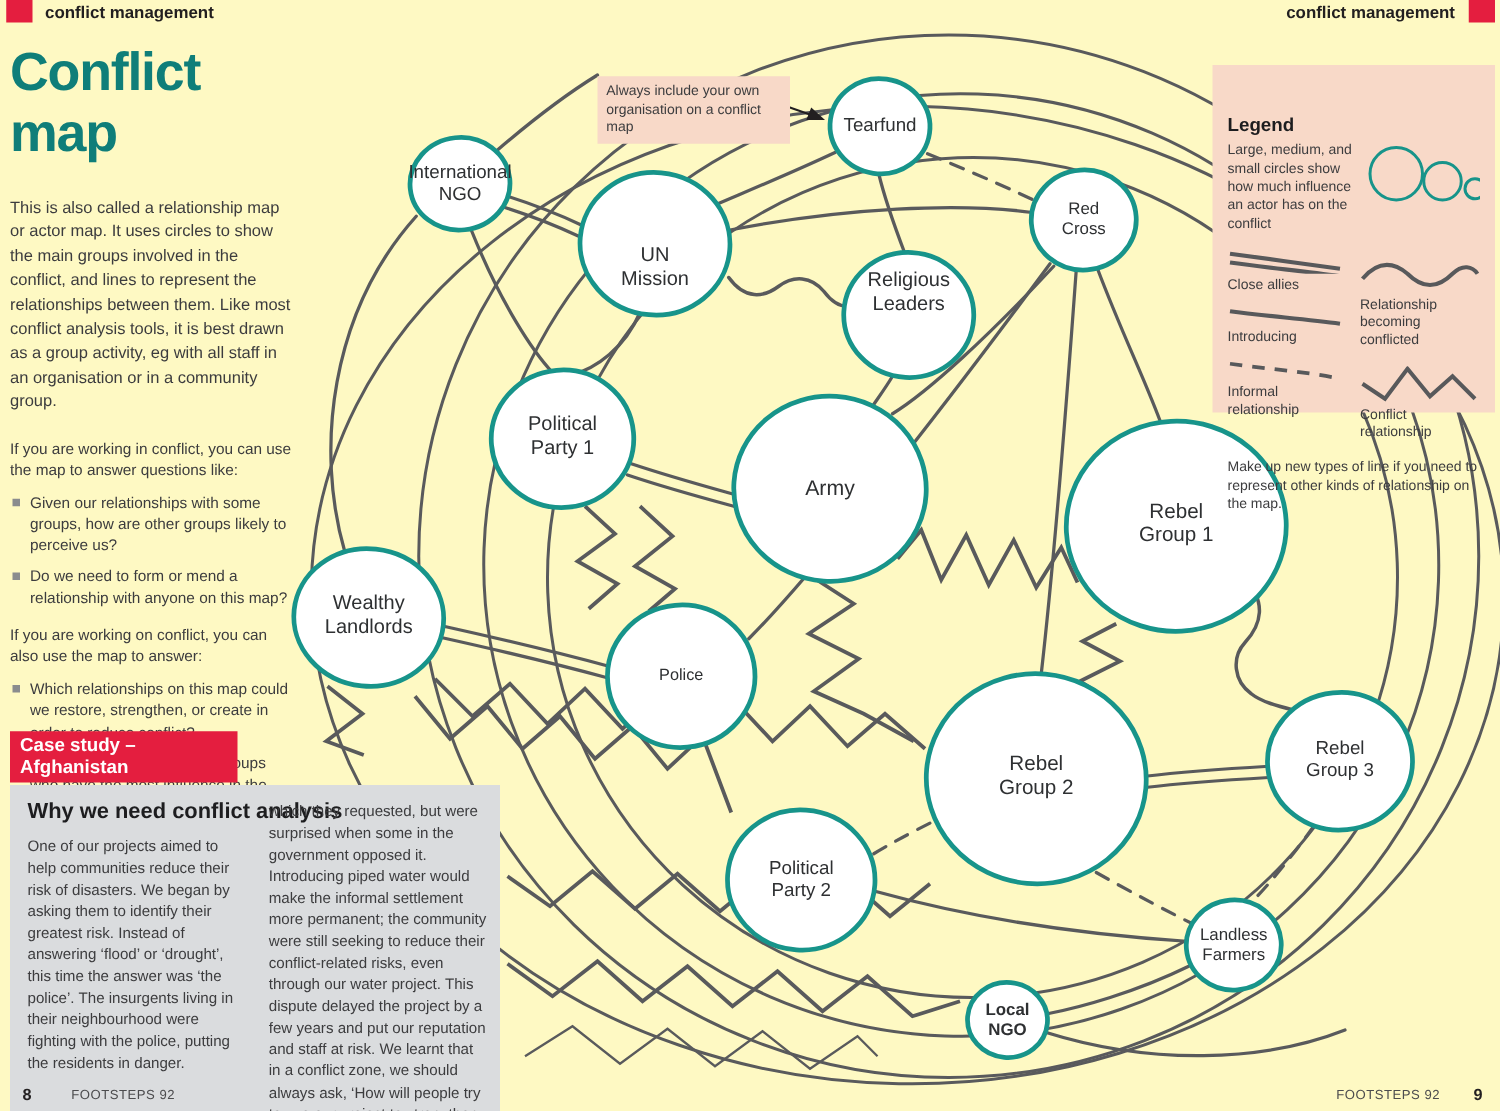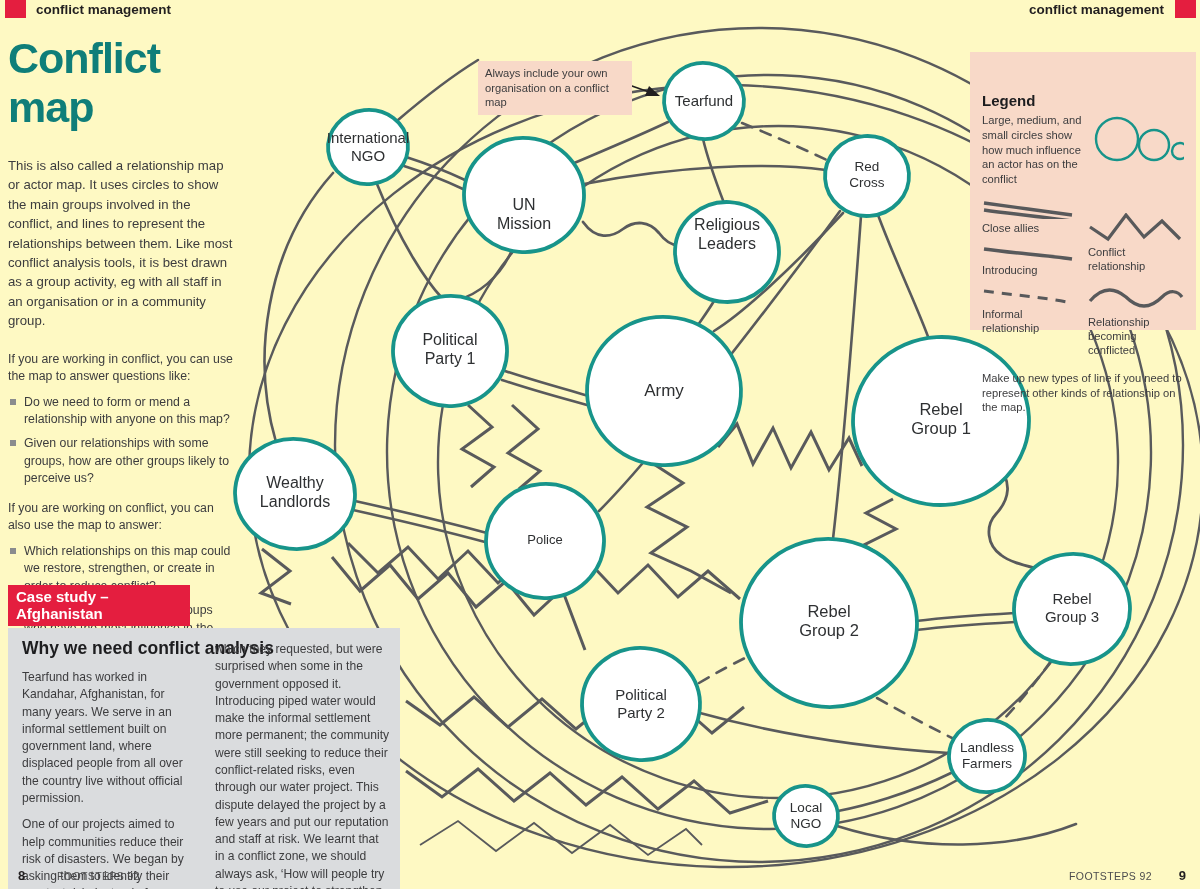--- a/index.html
+++ b/index.html
@@ -175,47 +175,46 @@
   <div class="nlabel" style="left:687px;top:216px;width:80px;font-size:16px;">Religious Leaders</div>
   <div class="nlabel" style="left:415px;top:331px;width:70px;font-size:16px;">Political Party 1</div>
   <div class="nlabel" style="left:624px;top:381px;width:80px;font-size:17px;">Army</div>
   <div class="nlabel" style="left:906px;top:400px;width:70px;font-size:16.5px;">Rebel Group 1</div>
   <div class="nlabel" style="left:247px;top:474px;width:96px;font-size:16px;">Wealthy Landlords</div>
   <div class="nlabel" style="left:510px;top:532px;width:70px;font-size:13px;">Police</div>
   <div class="nlabel" style="left:791px;top:602px;width:76px;font-size:16.5px;">Rebel Group 2</div>
   <div class="nlabel" style="left:1037px;top:590px;width:70px;font-size:15px;">Rebel Group 3</div>
   <div class="nlabel" style="left:606px;top:686px;width:70px;font-size:15px;">Political Party 2</div>
   <div class="nlabel" style="left:952px;top:740px;width:70px;font-size:13.5px;">Landless Farmers</div>
-  <div class="nlabel" style="left:784px;top:800px;width:44px;font-size:13.5px;">Local NGO</div>
+  <div class="nlabel" style="left:784px;top:800px;width:44px;font-size:13.5px;font-weight:bold;">Local NGO</div>
 
   <div class="annot">Always include your own organisation on a conflict map</div>
 
   <div class="col-left">
     <h1 class="title">Conflict map</h1>
     <p class="intro">This is also called a relationship map or actor map. It uses circles to show the main groups involved in the conflict, and lines to represent the relationships between them. Like most conflict analysis tools, it is best drawn as a group activity, eg with all staff in an organisation or in a community group.</p>
     <p class="lead">If you are working in conflict, you can use the map to answer questions like:</p>
     <ul class="blist">
+      <li>Given our relationships with some groups, how are other groups likely to perceive us?</li>
       <li>Do we need to form or mend a relationship with anyone on this map?</li>
-      <li>Given our relationships with some groups, how are other groups likely to perceive us?</li>
     </ul>
     <p class="lead">If you are working on conflict, you can also use the map to answer:</p>
     <ul class="blist">
       <li>Which relationships on this map could we restore, strengthen, or create in order to reduce conflict?</li>
       <li>Can we engage with all the groups who have the most influence in the conflict?</li>
       <li>Does our work address the root causes of broken relationships between any groups on this map?</li>
     </ul>
   </div>
 
   <div class="case">
     <div class="case-tag">Case study – Afghanistan</div>
     <div class="case-body">
       <h3 class="case-h">Why we need conflict analysis</h3>
       <div class="cs-cols">
         <div class="cs-col">
-          <p>Tearfund has worked in Kandahar, Afghanistan, for many years. We serve in an informal settlement built on government land, where displaced people from all over the country live without official permission.</p>
           <p>One of our projects aimed to help communities reduce their risk of disasters. We began by asking them to identify their greatest risk. Instead of answering ‘flood’ or ‘drought’, this time the answer was ‘the police’. The insurgents living in their neighbourhood were fighting with the police, putting the residents in danger.</p>
 
         </div>
         <div class="cs-col c2">
           <p>which they requested, but were surprised when some in the government opposed it. Introducing piped water would make the informal settlement more permanent; the community were still seeking to reduce their conflict-related risks, even through our water project. This dispute delayed the project by a few years and put our reputation and staff at risk. We learnt that in a conflict zone, we should always ask, ‘How will people try to use our project to strengthen their position in the conflict?’ People will use our work in ways we have not intended or imagined. Understanding the dynamics of the conflict is essential to avoid these kind of mistakes.</p>
         </div>
       </div>
     </div>
   </div>
 
@@ -245,31 +244,31 @@
           <div class="lbl">Introducing</div>
         </div>
         <div class="lg-item">
           <svg class="mini" width="92" height="18">
             <path d="M2,4 C30,8 62,10 90,16" stroke-width="3" stroke-dasharray="10 8"></path>
           </svg>
           <div class="lbl">Informal relationship</div>
         </div>
       </div>
       <div class="lg-col">
+        <div class="lg-item" style="margin-top:6px;">
+          <svg class="mini" width="96" height="30">
+            <path d="M2,18 C14,4 26,4 38,14 C50,26 62,26 74,14 C82,6 90,8 94,14" stroke-width="3.2"></path>
+          </svg>
+          <div class="lbl">Relationship becoming conflicted</div>
+        </div>
         <div class="lg-item" style="margin-top:14px;">
           <svg class="mini" width="96" height="30">
             <polyline points="2,14 20,26 38,2 56,24 74,8 92,26" stroke-width="3.2"></polyline>
           </svg>
           <div class="lbl">Conflict relationship</div>
-        </div>
-        <div class="lg-item" style="margin-top:6px;">
-          <svg class="mini" width="96" height="30">
-            <path d="M2,18 C14,4 26,4 38,14 C50,26 62,26 74,14 C82,6 90,8 94,14" stroke-width="3.2"></path>
-          </svg>
-          <div class="lbl">Relationship becoming conflicted</div>
         </div>
       </div>
     </div>
     <p class="lg-note">Make up new types of line if you need to represent other kinds of relationship on the map.</p>
   </div>
 
   <div class="footer">
     <span class="f-l pg">8</span>
     <span class="f-l2">FOOTSTEPS 92</span>
     <span class="f-r2">FOOTSTEPS 92</span>

